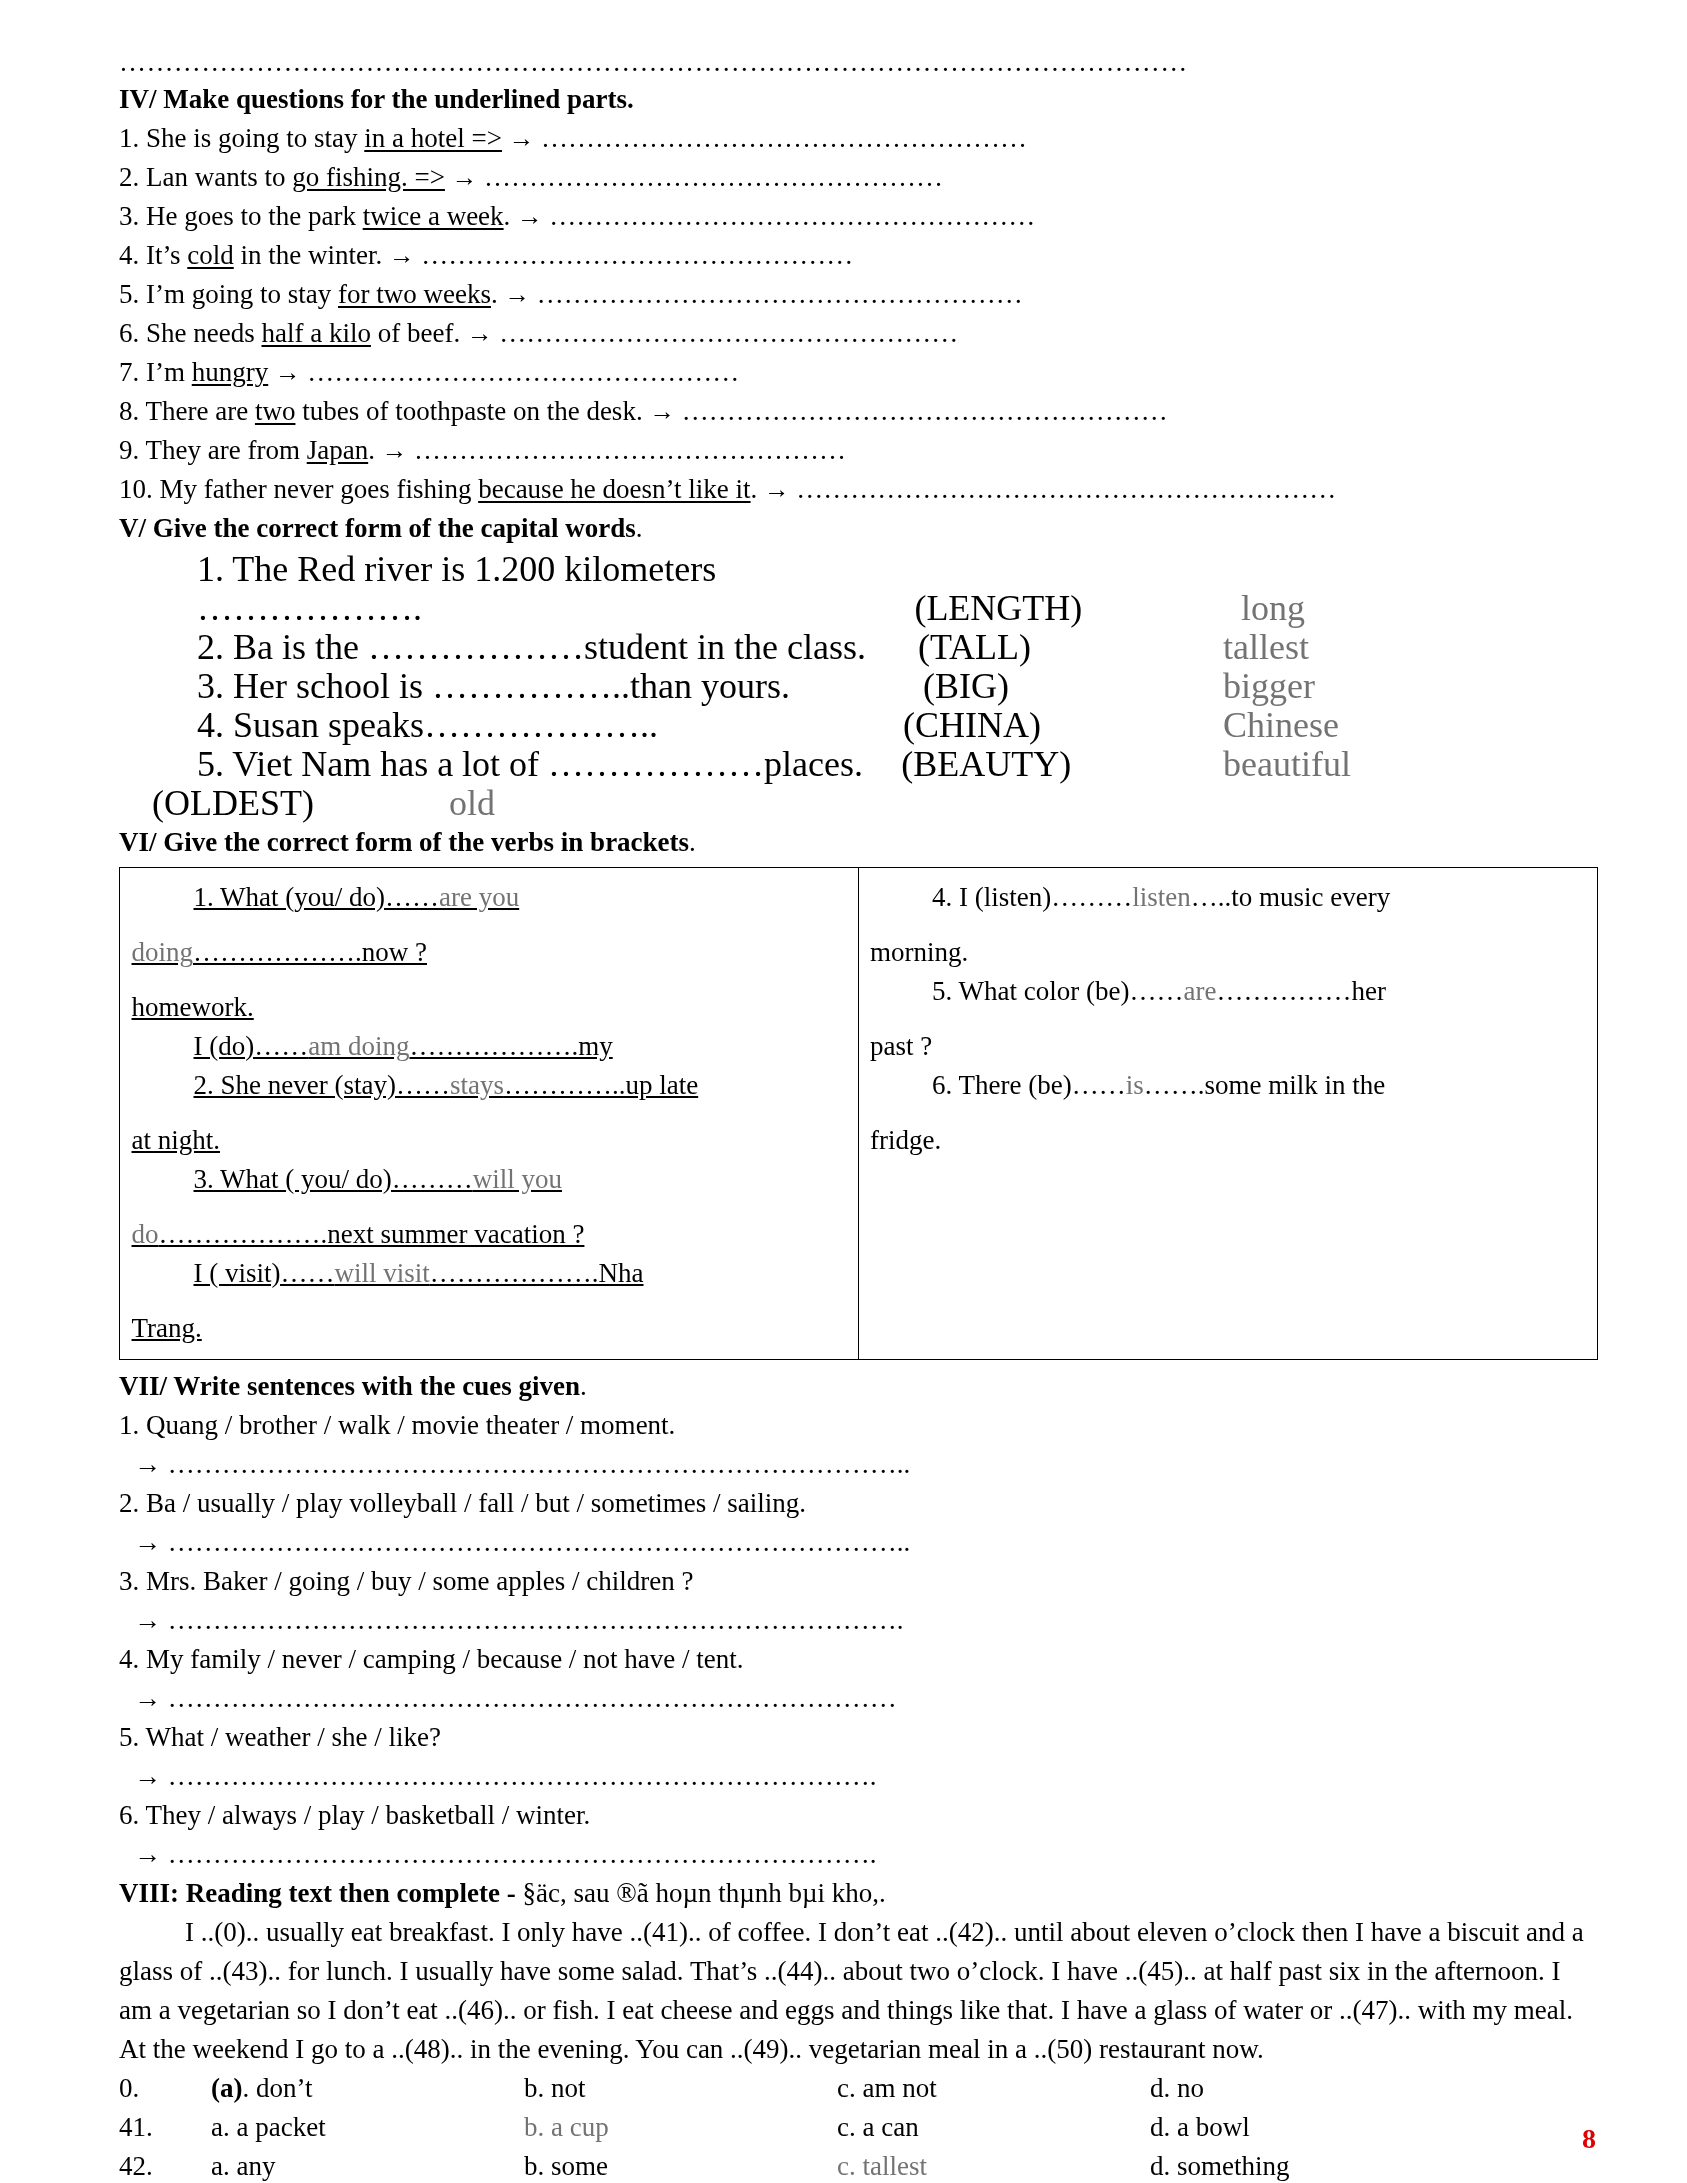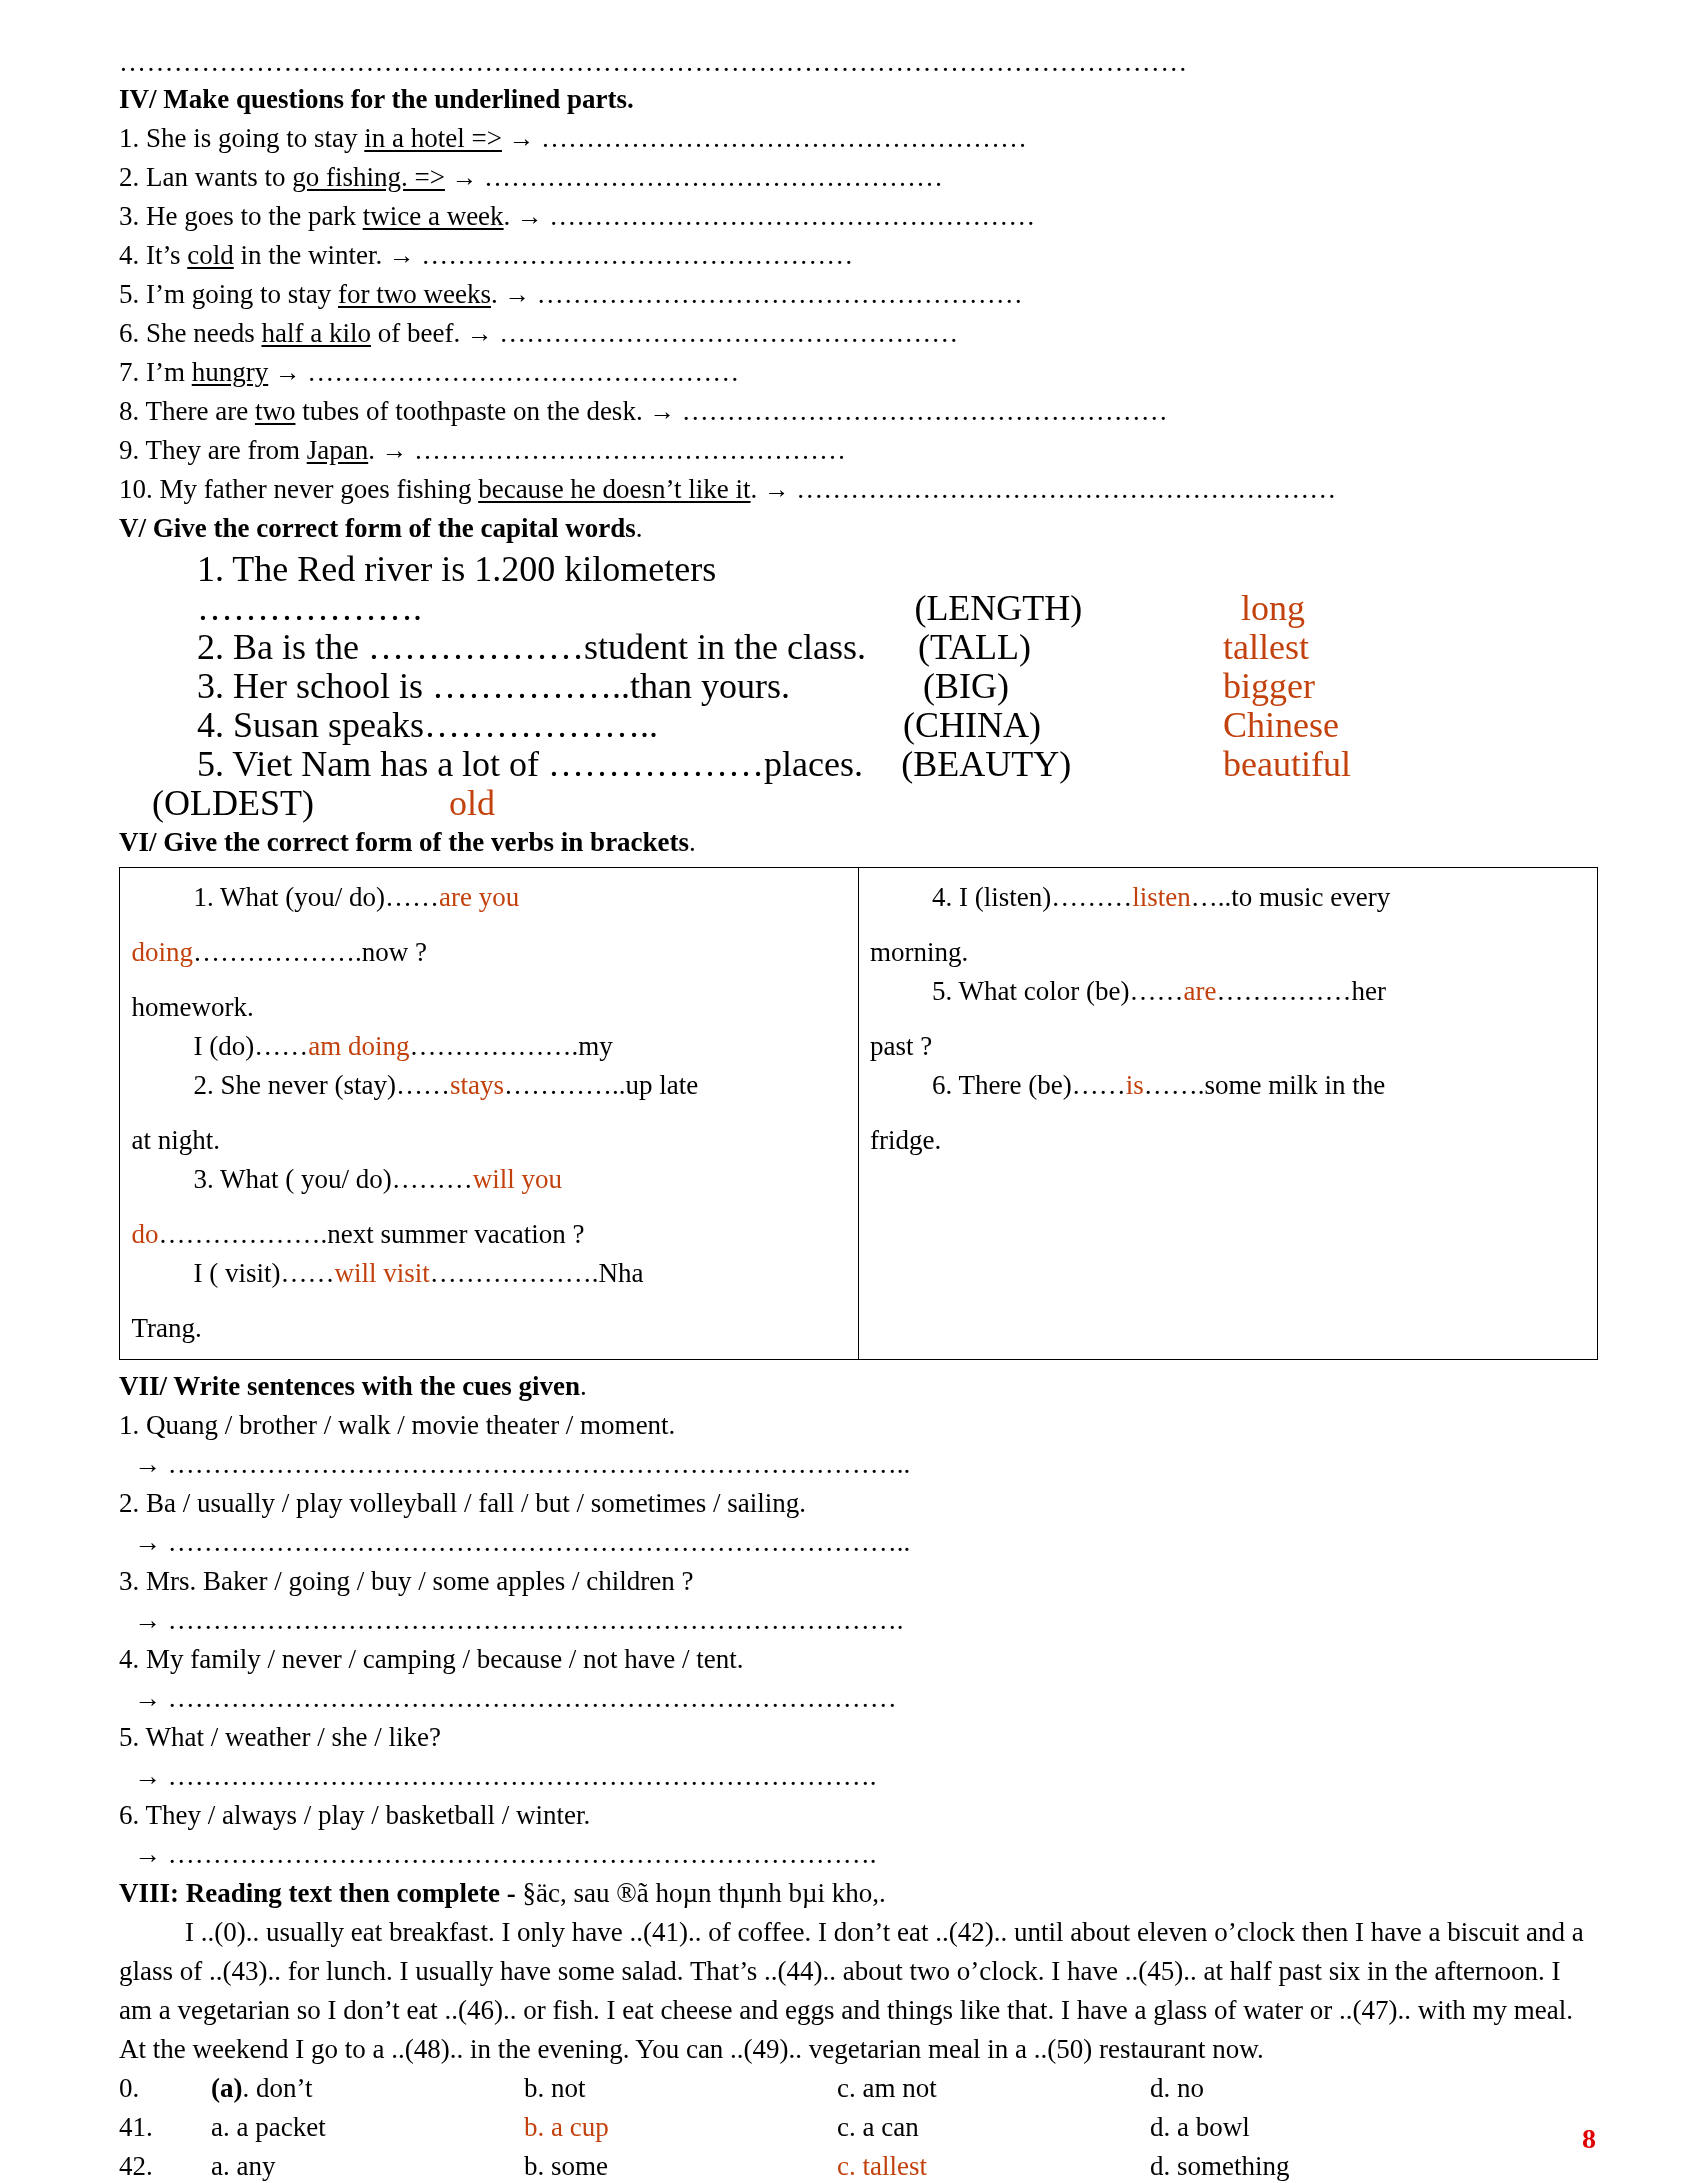--- a/index.html
+++ b/index.html
@@ -24,21 +24,21 @@
     white-space: pre-wrap;
     word-break: normal;
   }
   .hdr {
     font-weight: bold;
     font-size: 27px;
     line-height: 39px;
   }
   .hdr .tail { font-weight: normal; }
   .u { text-decoration: underline; text-underline-offset: 2.5px; }
-  .red { color: #c2410c; }
+  .red { color: #737373; }
   .arrow { font-size: 25.5px; }
 
   
   .secV { margin-top: 1.6px; }
   .vrow {
     display: flex;
     align-items: flex-end;
     font-size: 36px;
     line-height: 39px;
   }
@@ -59,21 +59,21 @@
     border: 1.6px solid #000;
     margin-top: 5px;
     min-height: 461px;
   }
   .vi-col {
     flex: 1 1 50%;
     padding: 10px 11.5px 11.5px 11.5px;
     font-size: 27px;
     line-height: 39px;
   }
-  .vi-col.left { border-right: 1.6px solid #000; }
+  .vi-col.left { border-right: 1.6px solid #000; text-decoration: underline; }
   .vi-p { text-indent: 62px; }
   .vi-p.noind { text-indent: 0; margin-top: 16px; }
 
   
   .cue { font-size: 27px; line-height: 39px; }
   .cue-ans { font-size: 27px; line-height: 39px; padding-left: 15px; }
 
   
   .passage {
     font-size: 27px;

